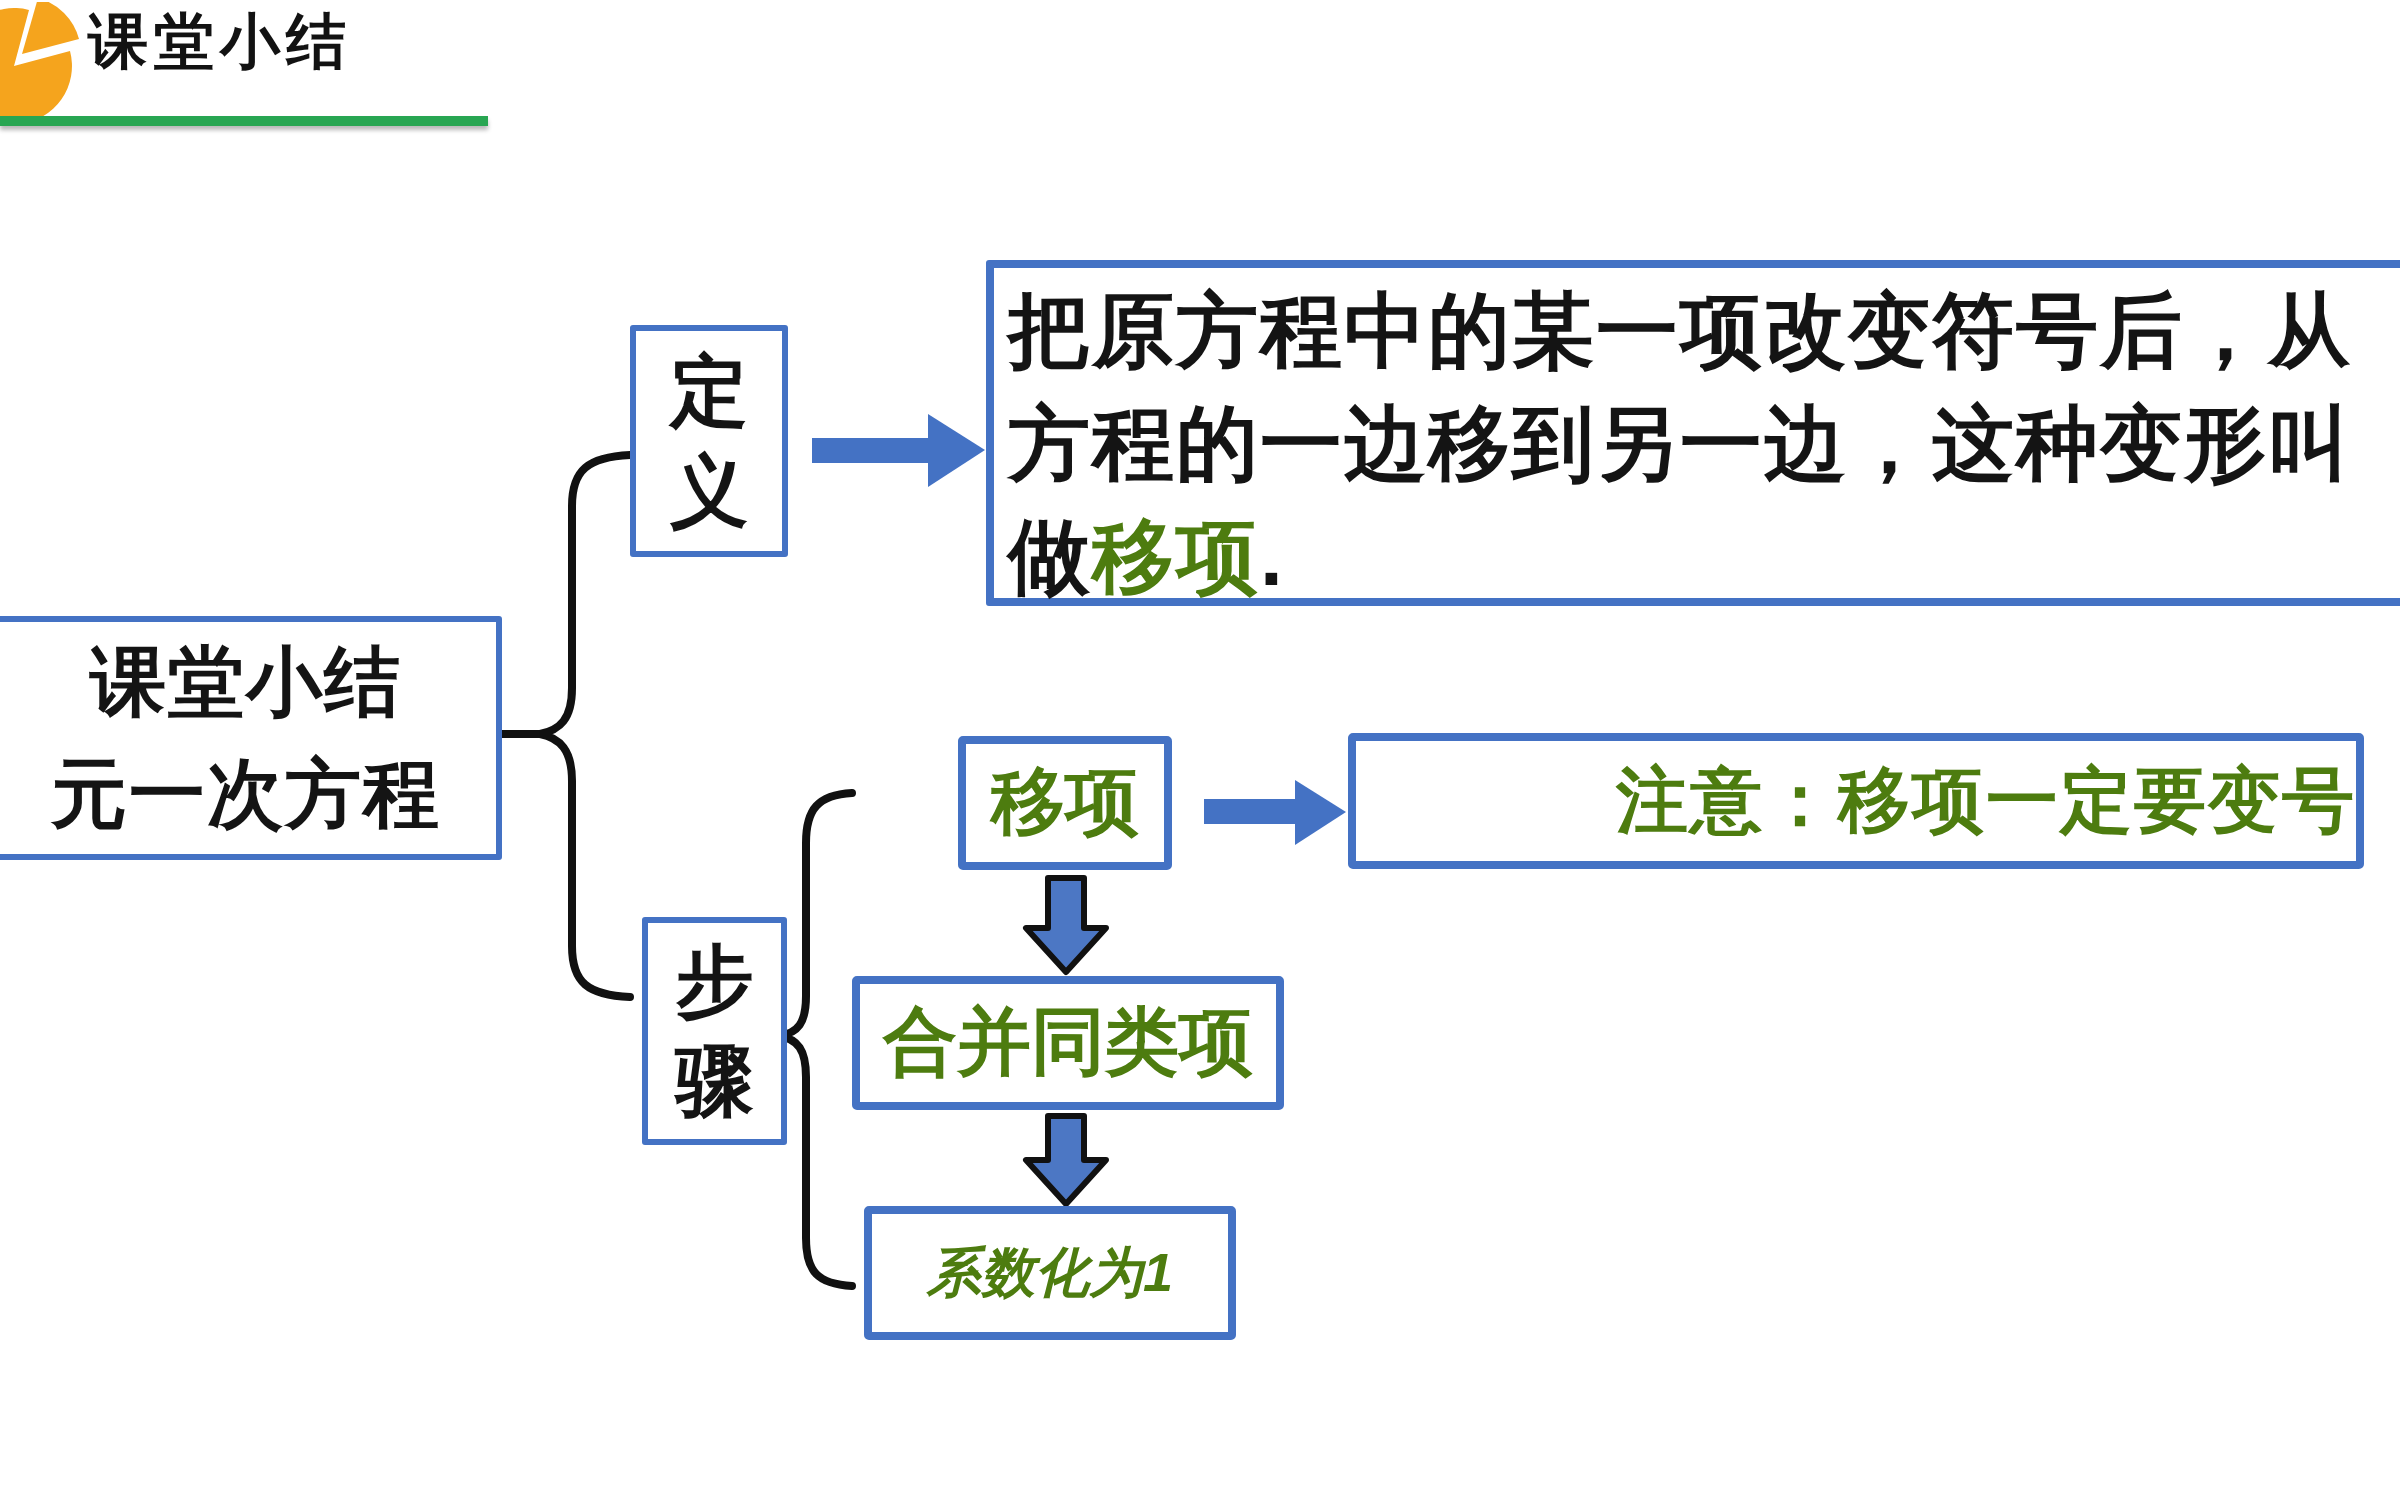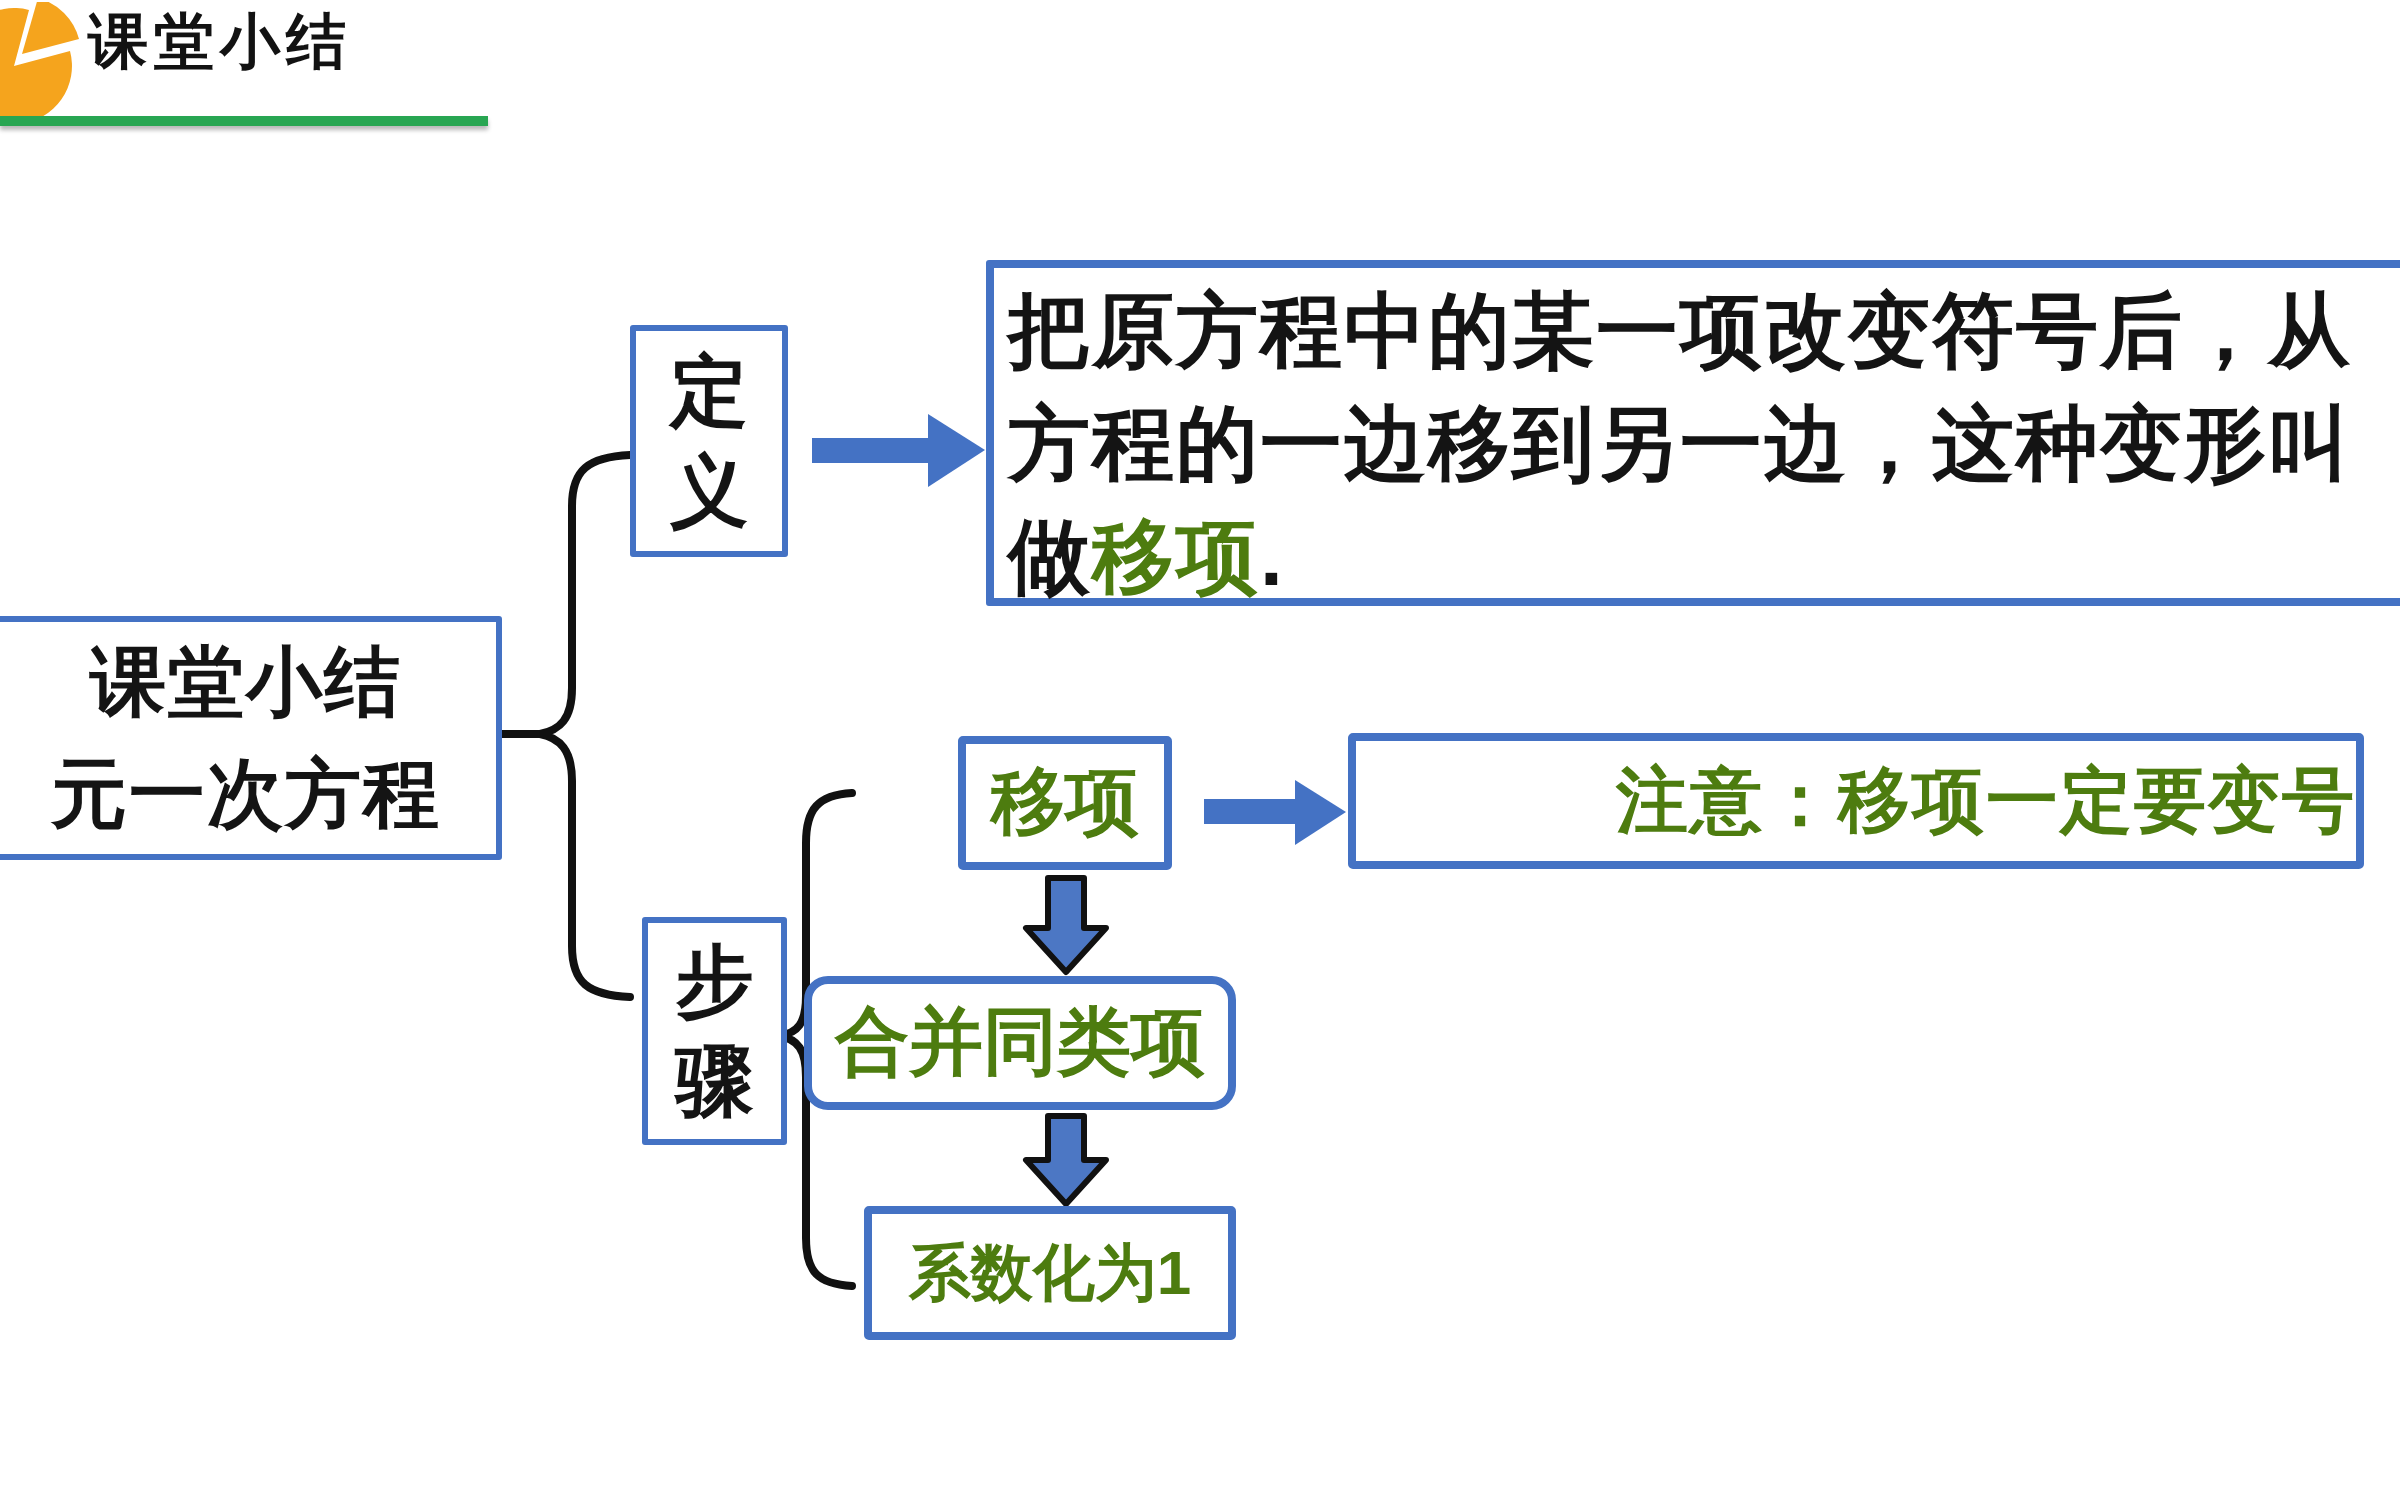--- a/index.html
+++ b/index.html
@@ -38,22 +38,22 @@
     background:#fff;border:8px solid #4472c4;border-radius:3px;
   }
   .def-text{
     margin:6px 0 0 14px;width:1400px;font-size:82px;line-height:113px;
     font-weight:900;color:#141414;letter-spacing:2px;text-align:left;
     word-break:break-all;
   }
   
   .step1-box{left:958px;top:736px;width:198px;height:118px;font-size:74px;}
   .note-box{left:1348px;top:733px;width:1000px;height:120px;font-size:72px;letter-spacing:2px;justify-content:flex-end;}
-  .step2-box{left:804px;top:976px;width:416px;height:118px;font-size:74px;border-radius:24px;}
-  .step3-box{left:864px;top:1206px;width:356px;height:118px;font-size:62px;}
+  .step2-box{left:852px;top:976px;width:416px;height:118px;font-size:74px;}
+  .step3-box{left:864px;top:1206px;width:356px;height:118px;font-size:54px;font-style:italic;}
   
   .connector-svg{position:absolute;left:0;top:0;width:2400px;height:1500px;pointer-events:none;}
 </style>
 </head>
 <body>
 
 <div class="canvas">
 
   <svg class="hdr-icon" viewBox="0 0 140 122">
     <path d="M62,64 L118,49 A58,58 0 1 1 77,8 Z" fill="#f5a41d"></path>

